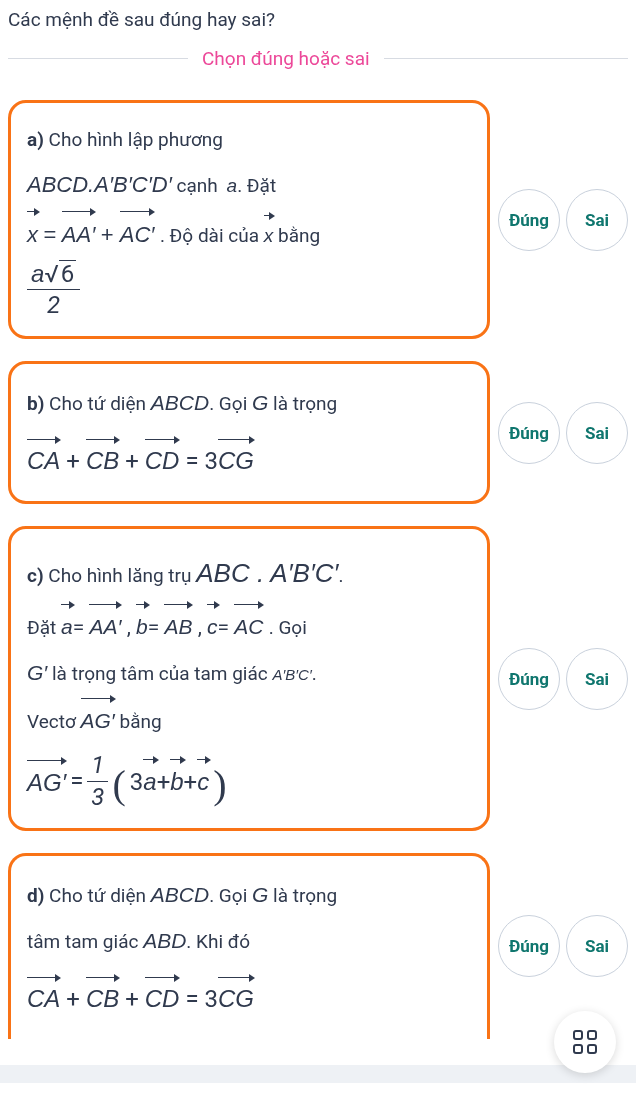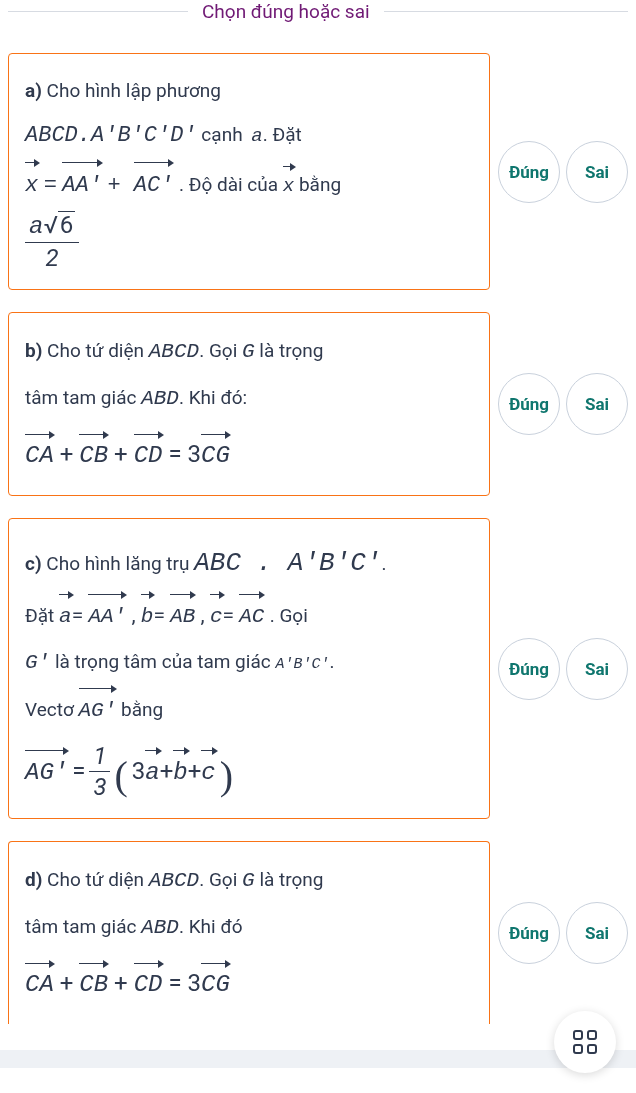--- a/index.html
+++ b/index.html
@@ -29,47 +29,47 @@
     height: 1px;
     background: #d7dbe2;
   }
   .hr-right {
     flex: 1;
     height: 1px;
     background: #d7dbe2;
   }
   .instruction {
     font-size: 19px;
-    color: #701a75;
+    color: #ec4899;
     padding: 0 14px;
     white-space: nowrap;
     text-align: right;
   }
   .q-row {
     display: flex;
     align-items: center;
     margin-bottom: 22px;
   }
   .q-card {
     flex: 1;
-    border: 1px solid #f97316;
-    border-radius: 4px;
+    border: 3px solid #f97316;
+    border-radius: 18px;
     padding: 16px 16px 18px 16px;
     min-width: 0;
   }
   .q-card .lead {
     font-size: 19px;
     line-height: 1.9;
     color: #303a4e;
   }
   .q-card .lead b {
     font-weight: 700;
   }
   .math {
-    font-family: Liberation Mono, monospace;
+    font-family: Liberation Sans, sans-serif;
     font-style: italic;
   }
   .rm { font-style: normal; }
   .controls {
     flex: 0 0 auto;
     display: flex;
     gap: 6px;
     margin-left: 8px;
   }
   .btn {
@@ -194,20 +194,21 @@
     background: #eef1f5;
     margin-top: 18px;
   }
   .mline { display:inline; line-height: 2.2; }
 </style>
 </head>
 <body>
 
 <div class="container">
 
+  <div class="prompt">Các mệnh đề sau đúng hay sai?</div>
 
   <div class="instruction-row">
     <div class="hr"></div>
     <div class="instruction">Chọn đúng hoặc sai</div>
     <div class="hr-right"></div>
   </div>
 
   <div class="q-row">
     <div class="q-card">
       <div class="lead">
@@ -251,24 +252,20 @@
   <div class="q-row">
     <div class="q-card">
       <div class="lead">
         <span class="mline">
           <b>b)</b>
           <span>Cho tứ diện</span>
           <span class="math" style="font-size:21px;">ABCD</span><span>. Gọi</span>
           <span class="math" style="font-size:21px;">G</span>
           <span>là trọng</span>
         </span><br>
-        <span class="mline">
-          <span>tâm tam giác</span>
-          <span class="math" style="font-size:21px;">ABD</span><span>. Khi đó:</span>
-        </span>
         <div class="eqline">
           <span class="vec math"><span>CA</span></span>
           <span class="rm"> + </span>
           <span class="vec math"><span>CB</span></span>
           <span class="rm"> + </span>
           <span class="vec math"><span>CD</span></span>
           <span class="rm"> = </span><span class="rm">3</span><span class="vec math"><span>CG</span></span>
         </div>
       </div>
     </div>

